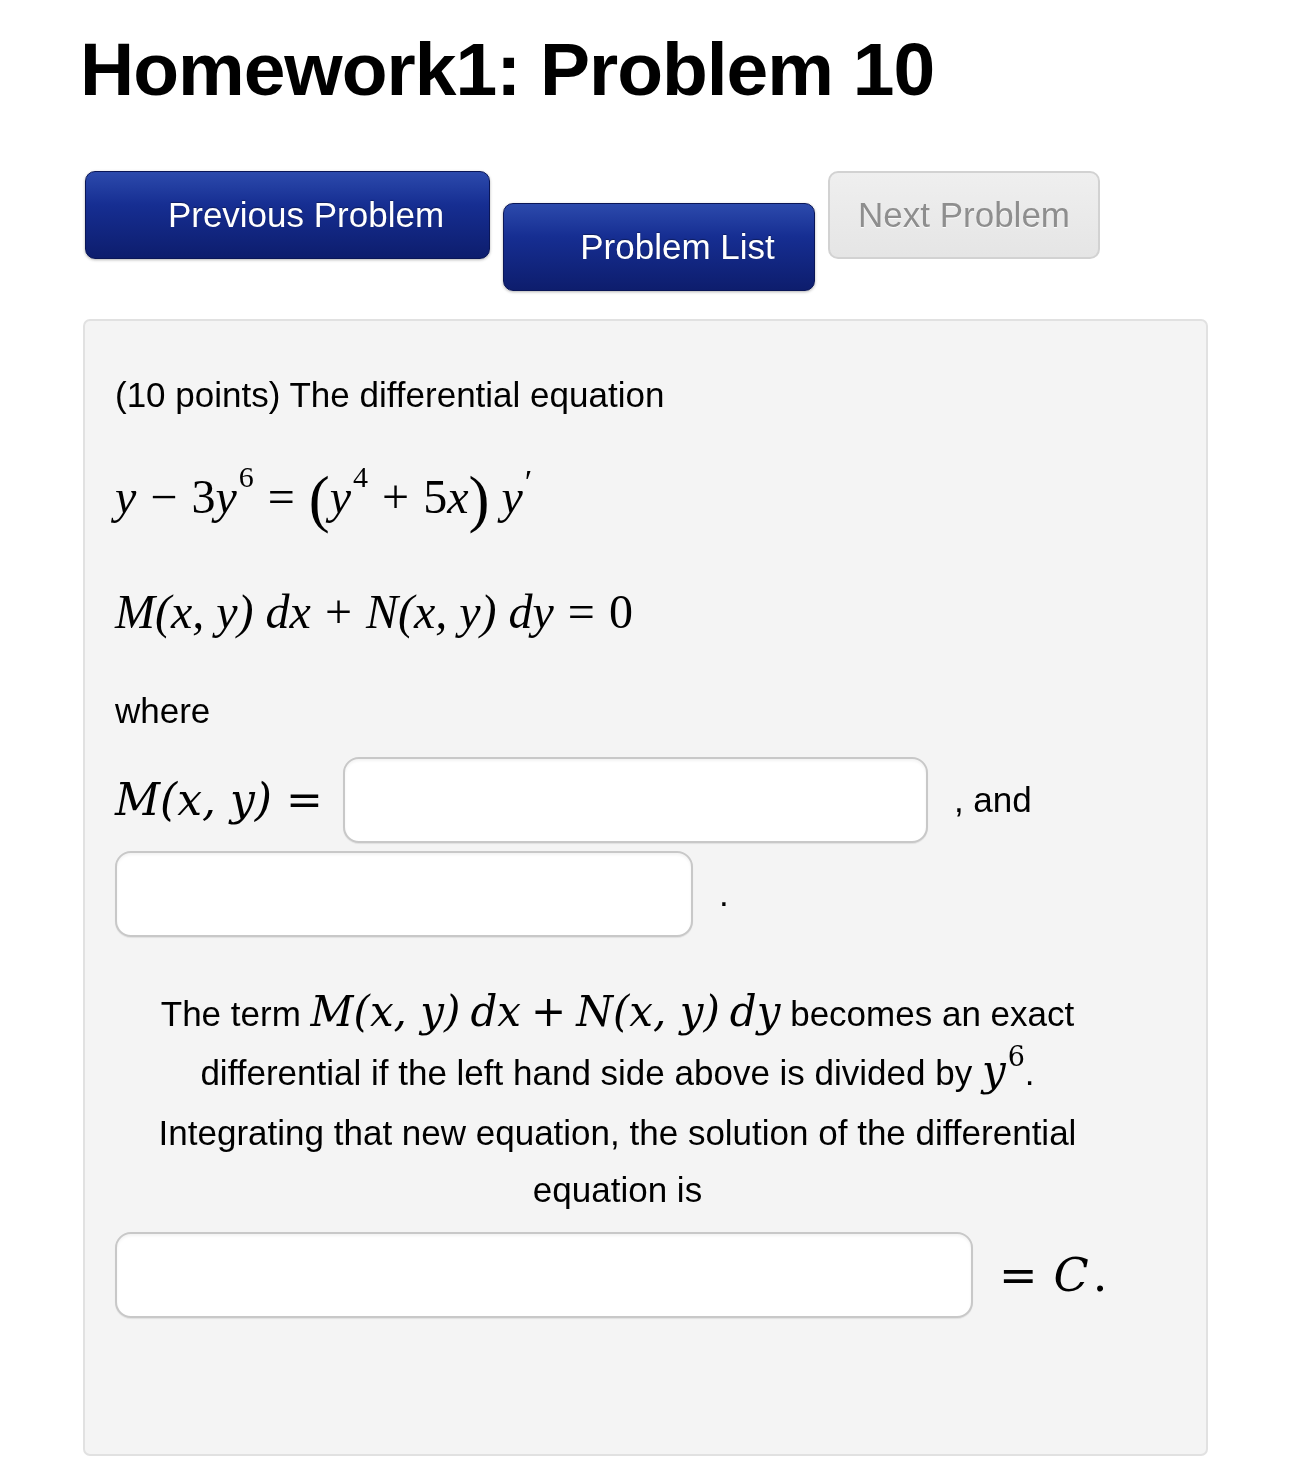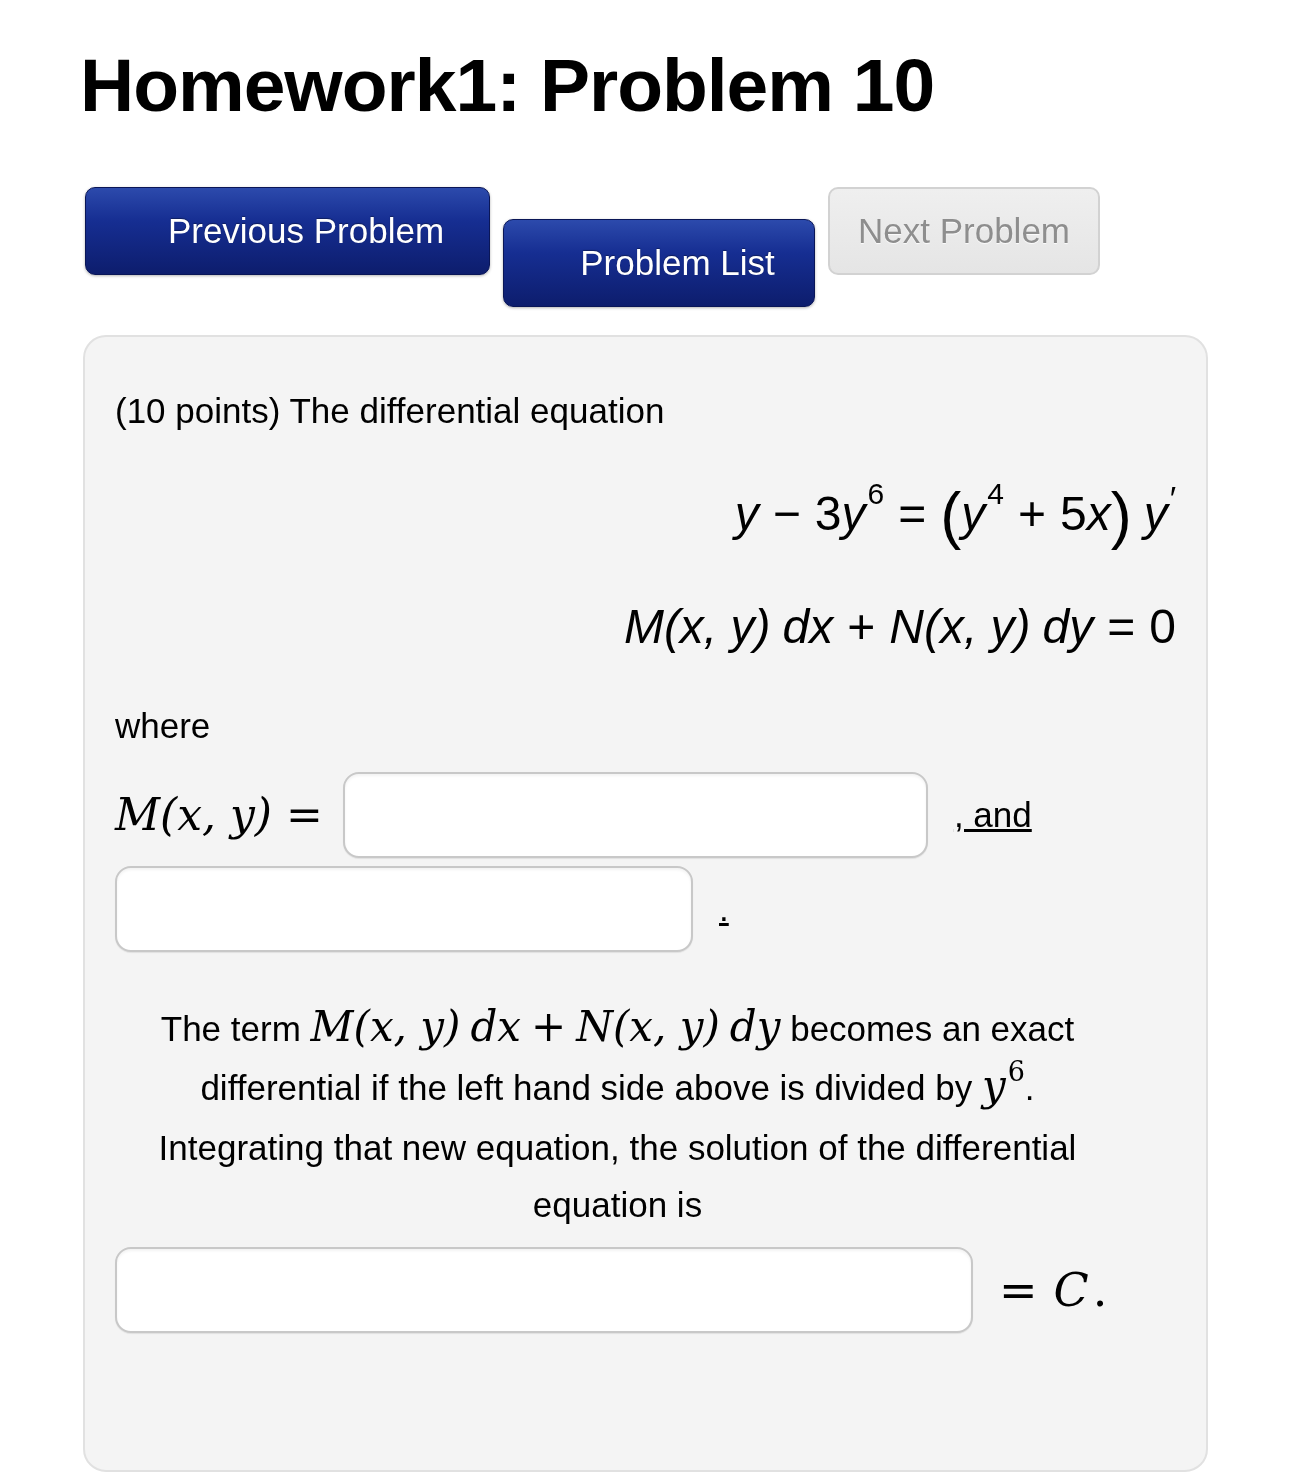--- a/index.html
+++ b/index.html
@@ -6,21 +6,21 @@
     margin: 0; padding: 0;
     width: 1290px; height: 1474px;
     background: #ffffff;
     font-family: "Liberation Sans", sans-serif;
     color: #000;
     -webkit-font-smoothing: antialiased;
   }
   .page { position: relative; width: 1290px; height: 1474px; overflow: hidden; }
 
   h1.title {
-    margin: 46px 0 0 80px;
+    margin: 30px 0 0 80px;
     font-size: 75px;
     font-weight: bold;
     letter-spacing: -1px;
     line-height: 1.05;
   }
 
   .nav { display: flex; gap: 13px; margin: 62px 0 0 85px; }
   .btn {
     box-sizing: border-box;
     height: 88px;
@@ -50,31 +50,31 @@
     cursor: default;
   }
 
   .panel {
     box-sizing: border-box;
     margin: 28px 0 0 83px;
     width: 1125px;
     height: 1137px;
     background: #f4f4f4;
     border: 2px solid #e1e1e1;
-    border-radius: 23px;
+    border-radius: 7px;
     padding: 30px 30px 0 30px;
     overflow: hidden;
   }
 
   .ptext { font-size: 35px; margin: 24px 0 0 0; }
 
   
   .dmath {
-    text-align: right;
-    font-family: Liberation Sans, sans-serif;
+    text-align: left;
+    font-family: Liberation Serif, serif;
     font-size: 48px;
     margin: 48px 0 0 0;
     white-space: nowrap;
   }
   .mi { font-style: italic; }
   .mn { font-style: normal; }
   .mo { font-style: normal; margin: 0 14px; }
   .msp { margin-left: 12px; }
   .sup {
     font-size: 30px; font-style: normal;
@@ -98,21 +98,21 @@
     width: 585px; height: 86px;
     background: #fff;
     border: 2px solid #c8c8c8;
     border-radius: 16px;
     font-size: 36px;
     padding: 0 22px;
     font-family: "Liberation Sans", sans-serif;
     outline: none;
     box-shadow: inset 0 2px 3px rgba(0,0,0,0.05), 0 1px 1px rgba(0,0,0,0.08);
   }
-  .suffix { font-size: 35px; margin-left: 26px; white-space: nowrap; text-decoration: underline; }
+  .suffix { font-size: 35px; margin-left: 26px; white-space: nowrap; }
 
   
   .para {
     font-size: 35px;
     line-height: 57px;
     margin: 46px 0 0 0;
     width: 1005px;
     text-align: center;
   }
   .imath { font-family: "DejaVu Serif", serif; font-style: italic; font-size: 42px; }

